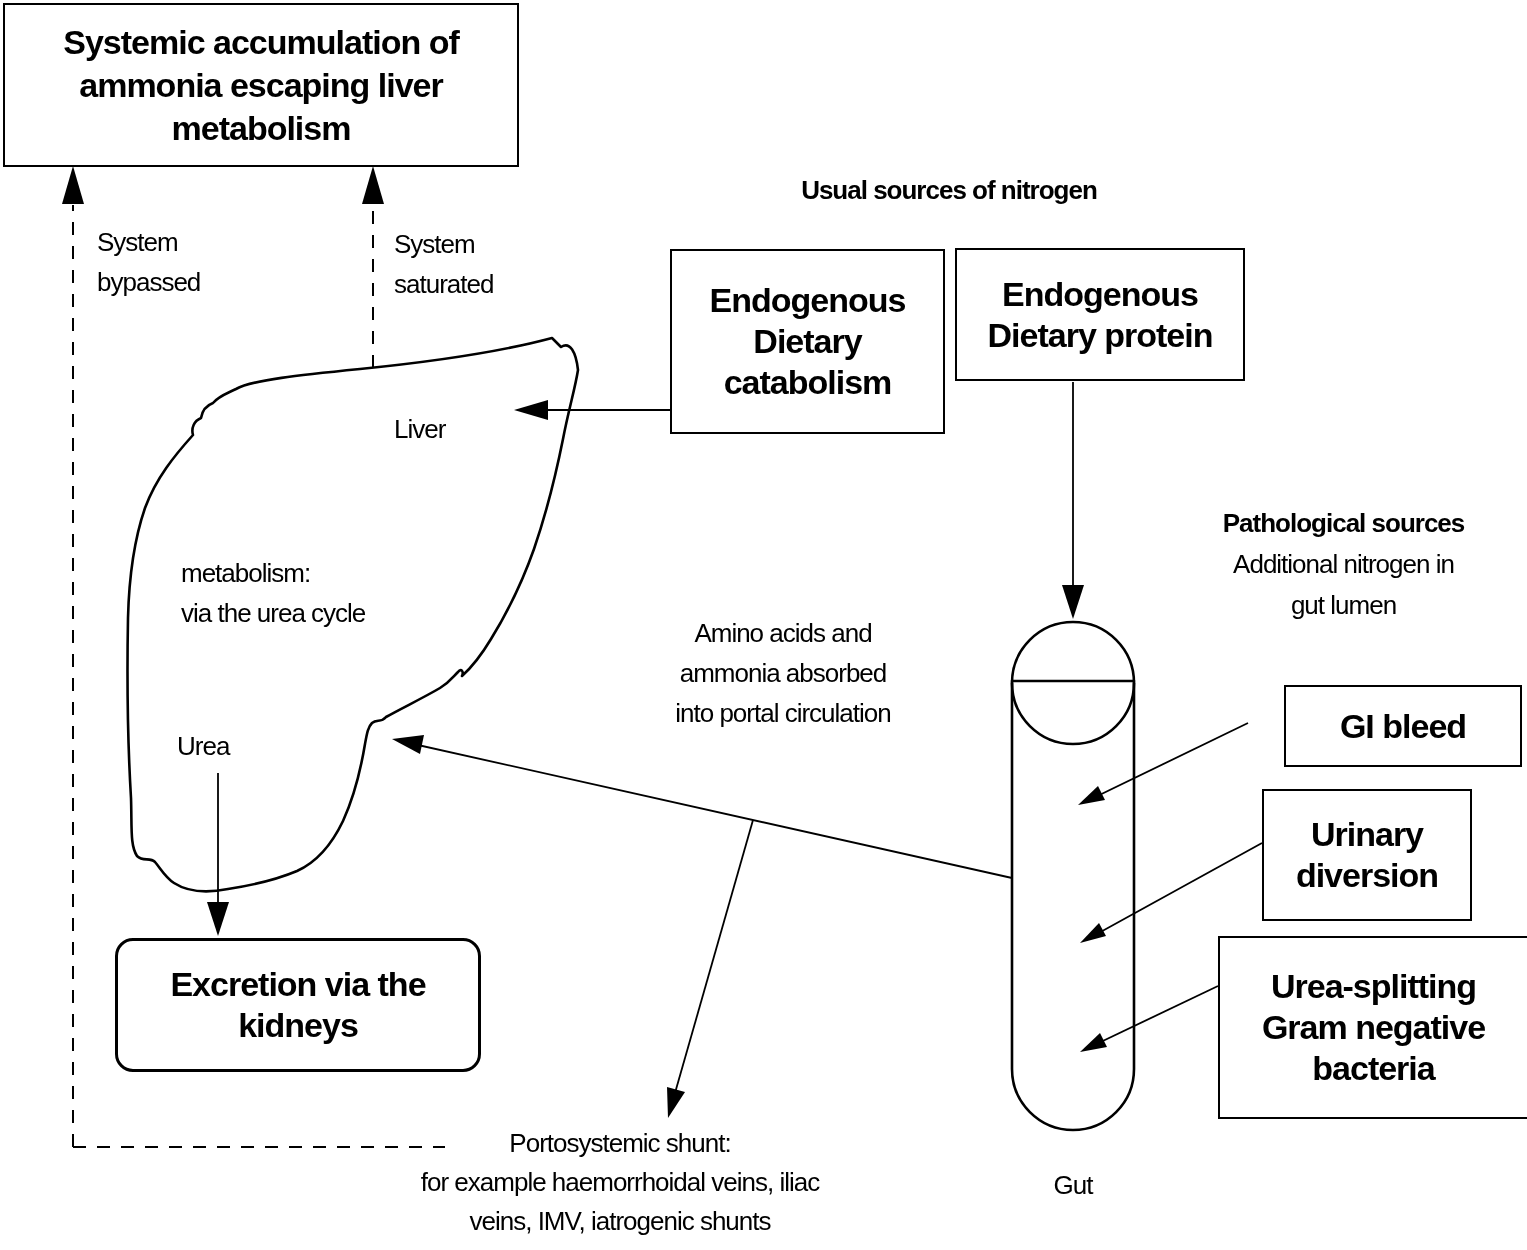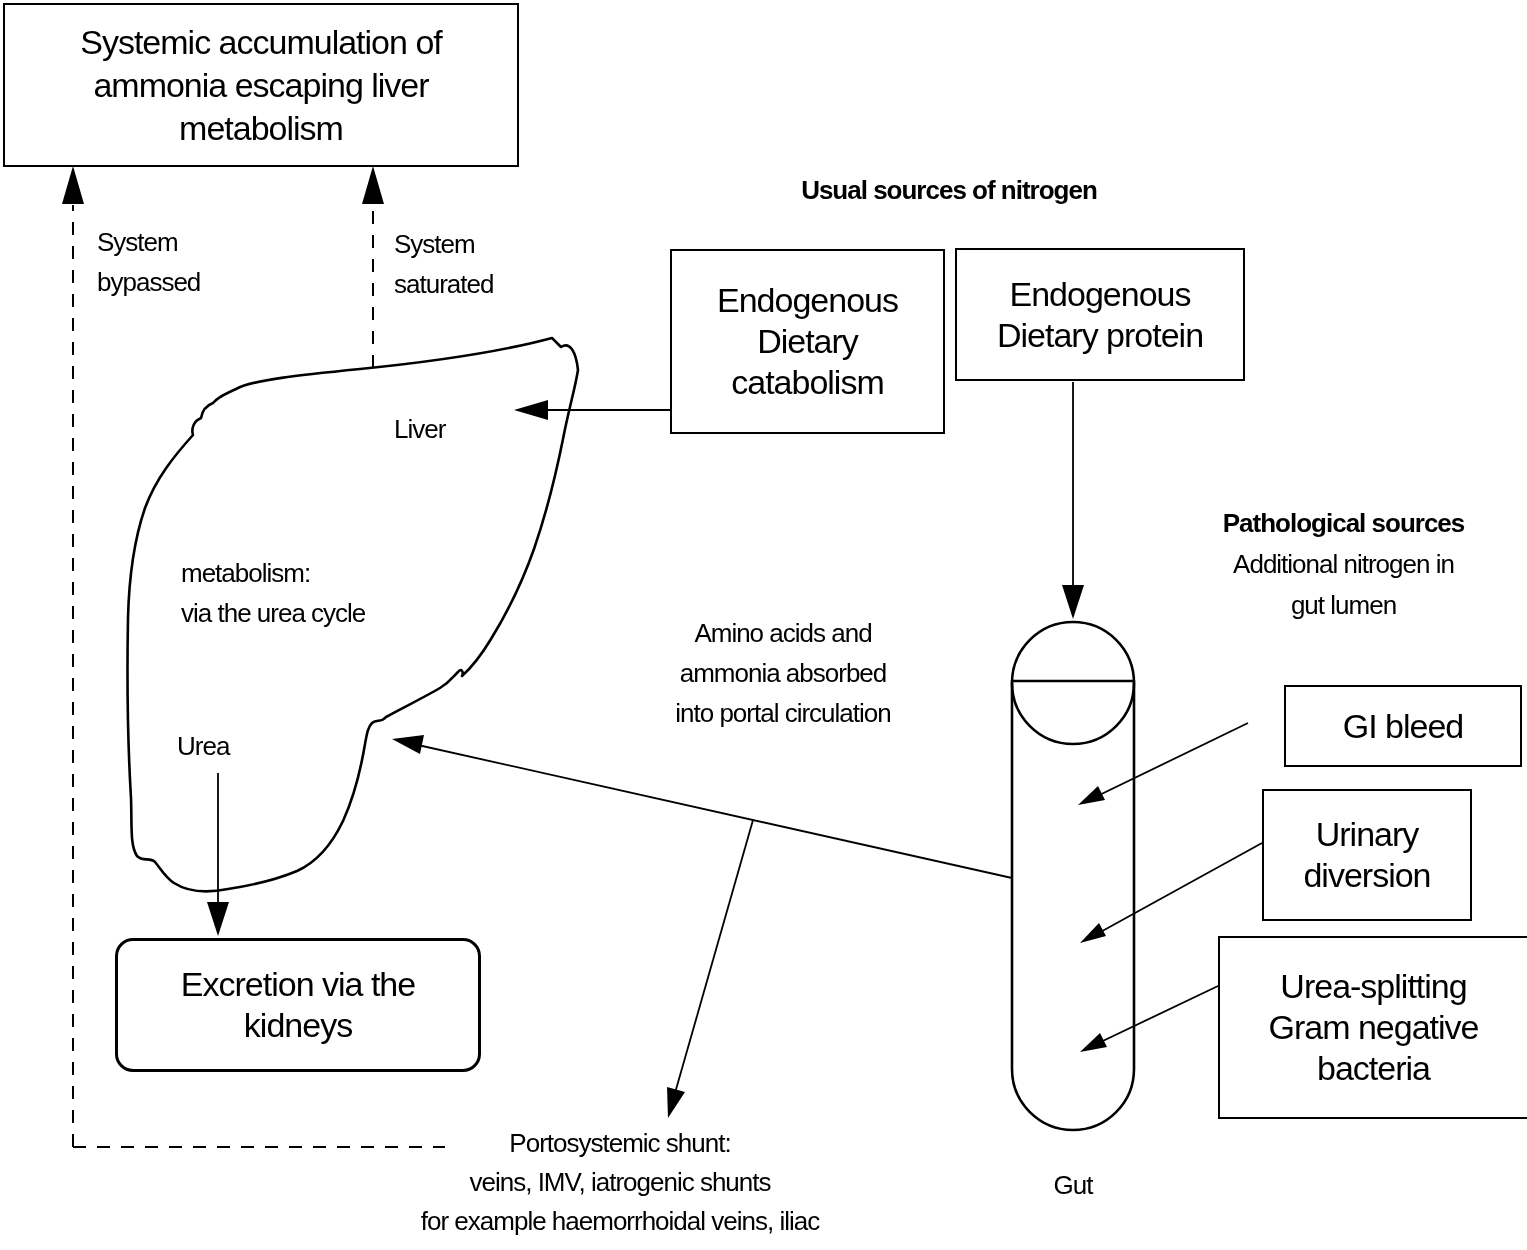--- a/index.html
+++ b/index.html
@@ -11,21 +11,21 @@
   .stroke{fill:none;stroke:#000;stroke-width:2.6;stroke-linecap:round;stroke-linejoin:round;}
   .thin{fill:none;stroke:#000;stroke-width:1.8;}
   .dash{fill:none;stroke:#000;stroke-width:2;stroke-dasharray:13 11;}
   .head{fill:#000;stroke:none;}
   .lbl{position:absolute;font-size:26px;line-height:40px;letter-spacing:-1px;white-space:nowrap;}
   .center{text-align:center;}
   .bold{font-weight:bold;}
   .box{
     position:absolute;border:2px solid #000;background:#fff;
     display:flex;flex-direction:column;justify-content:center;align-items:center;
-    text-align:center;font-size:34px;line-height:41px;letter-spacing:-1px;
+    text-align:center;font-size:34px;line-height:41px;letter-spacing:-1px;font-weight:bold;
   }
   .box.thick{border-width:3px;}
   .title-box{line-height:43px;}
   .porto{line-height:39px;}
   .heading{line-height:41px;}
 </style>
 </head>
 <body>
 
 <div class="stage">
@@ -153,19 +153,19 @@
     <div>diversion</div>
   </div>
   <div class="box" style="left:1218px;top:936px;width:307px;height:179px;">
     <div>Urea-splitting</div>
     <div>Gram negative</div>
     <div>bacteria</div>
   </div>
 
   <div class="lbl center porto" style="left:310px;top:1124px;width:620px;">
     <div>Portosystemic shunt:</div>
+    <div>for example haemorrhoidal veins, iliac</div>
     <div>veins, IMV, iatrogenic shunts</div>
-    <div>for example haemorrhoidal veins, iliac</div>
   </div>
 
   <div class="lbl center" style="left:1023px;top:1165px;width:100px;">Gut</div>
 
 </div>
 
 </body></html>

